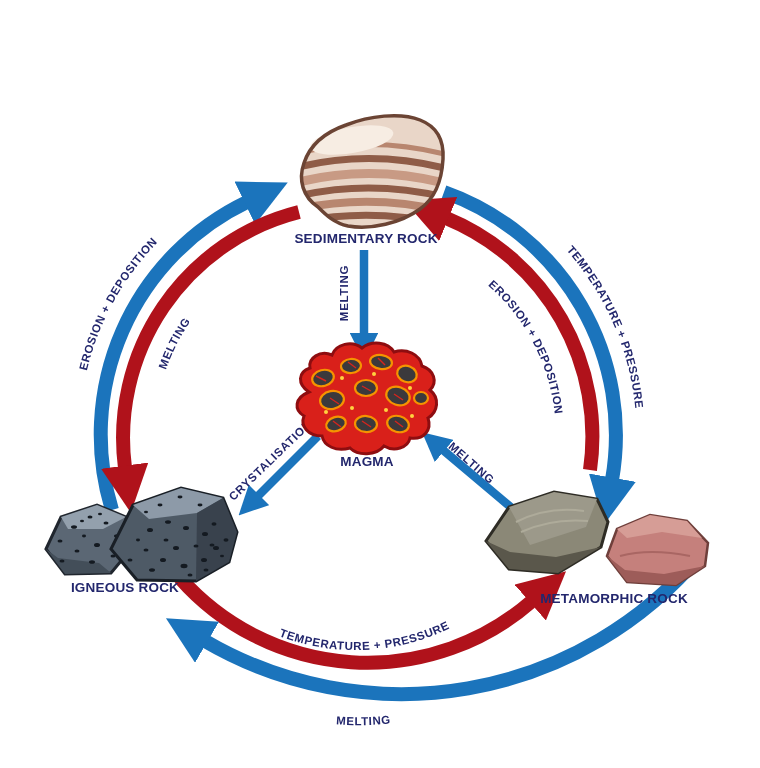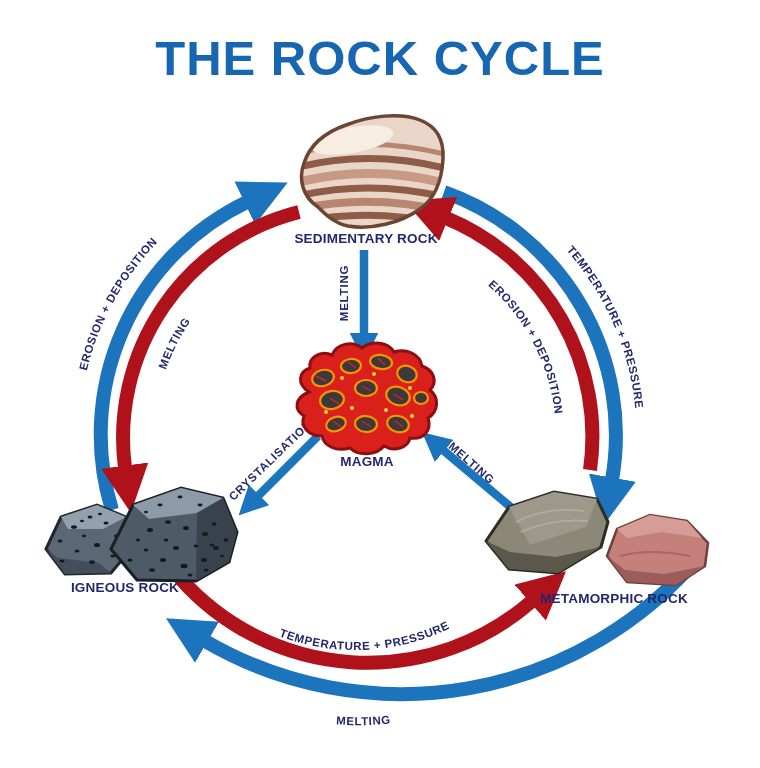--- a/index.html
+++ b/index.html
@@ -12,21 +12,20 @@
   .sarrow{fill:none;stroke-width:8.5;}
   .arclbl{font-size:11.5px;font-weight:bold;letter-spacing:.6px;}
   .nodelbl{font-size:13.5px;font-weight:bold;letter-spacing:.2px;text-anchor:middle;}
   .strlbl{font-size:11.5px;font-weight:bold;letter-spacing:.8px;text-anchor:middle;}
 </style>
 </head>
 <body>
 
 <div class="canvas">
 
-  <div class="title" style="color: rgb(23, 102, 178);">THE ROCK CYCLE</div>
 
   <svg width="760" height="768" viewBox="0 0 760 768">
     <defs>
       <marker id="mb" viewBox="0 0 10 10" refX="0.5" refY="5" markerWidth="3.4" markerHeight="3.4" orient="auto" markerUnits="strokeWidth">
         <path d="M0 0 L10 5 L0 10 Z" fill="#1b74bc"></path>
       </marker>
       <marker id="mr" viewBox="0 0 10 10" refX="0.5" refY="5" markerWidth="3.4" markerHeight="3.4" orient="auto" markerUnits="strokeWidth">
         <path d="M0 0 L10 5 L0 10 Z" fill="#b0121b"></path>
       </marker>
       <clipPath id="sedclip">

